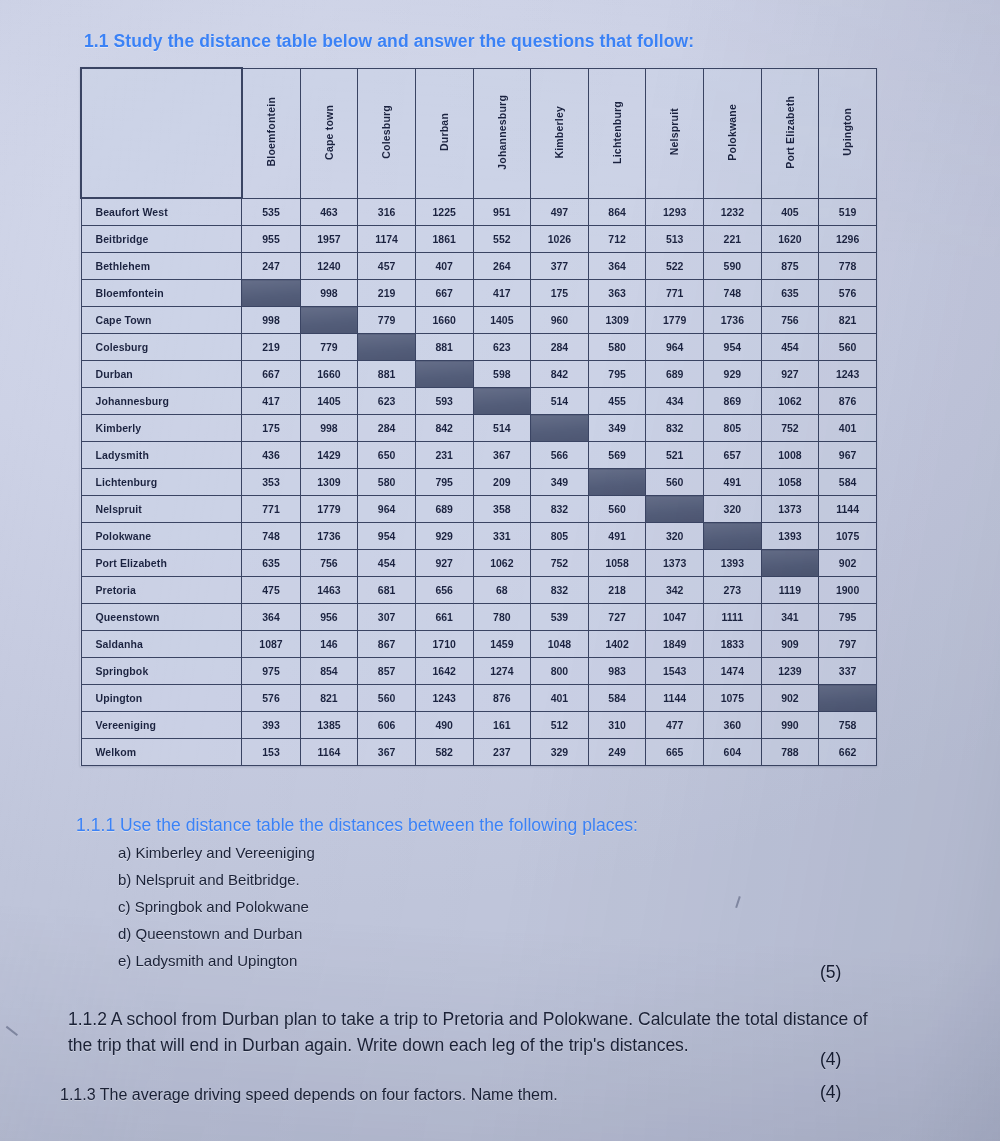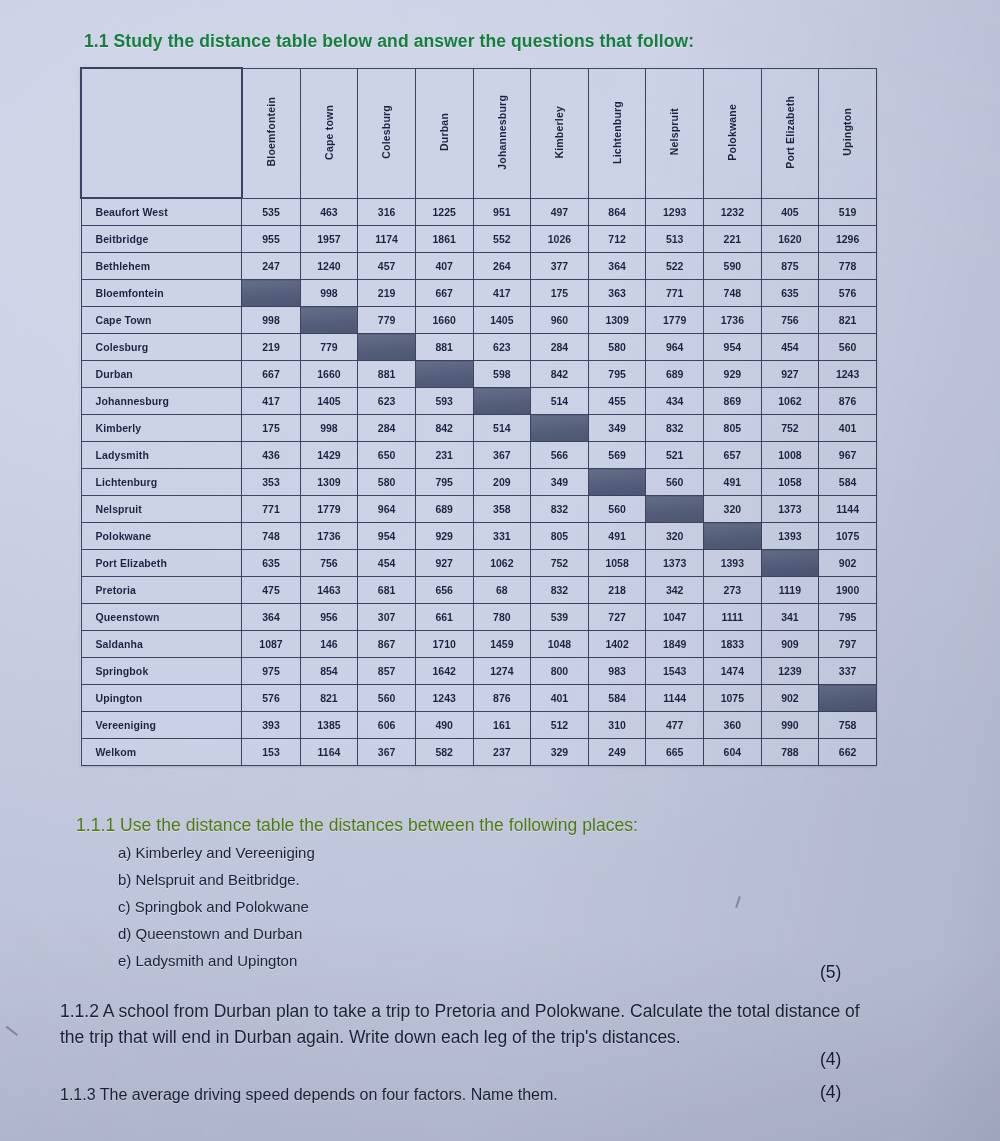--- a/index.html
+++ b/index.html
@@ -35,21 +35,21 @@
   }
 
   
   .heading {
     position: absolute;
     left: 84px;
     top: 31px;
     font-size: 17.5px;
     font-weight: 600;
     letter-spacing: 0.1px;
-    color: #15803d;
+    color: #3b82f6;
     white-space: nowrap;
     text-shadow: 0 0.5px 0.5px rgba(255,255,255,0.45);
   }
 
   
   .table-wrap {
     position: absolute;
     left: 80px;
     top: 67px;
     width: 797px;
@@ -110,21 +110,21 @@
   
   .questions {
     position: absolute;
     left: 0;
     top: 812px;
     width: 1000px;
   }
   .q-line {
     font-size: 17.5px;
     line-height: 27px;
-    color: #4d7c0f;
+    color: #3b82f6;
     letter-spacing: 0.05px;
     white-space: nowrap;
     text-shadow: 0 0.5px 0.5px rgba(255,255,255,0.4);
   }
   .q-111 {
     position: absolute;
     left: 76px;
     top: 0;
   }
   .q-111 .stem { padding-left: 0; }
@@ -147,21 +147,21 @@
   }
   .m-111 { left: 820px; top: 150px; }
 
   .q-112 {
     position: absolute;
     left: 60px;
     top: 186px;
     width: 820px;
   }
   .q-112 p {
-    margin: 0;
+    margin: 8px;
     font-size: 17.5px;
     line-height: 26px;
     text-align: left;
     text-shadow: 0 0.5px 0.5px rgba(255,255,255,0.4);
   }
   .m-112 { left: 820px; top: 237px; }
 
   .q-113 {
     position: absolute;
     left: 60px;

